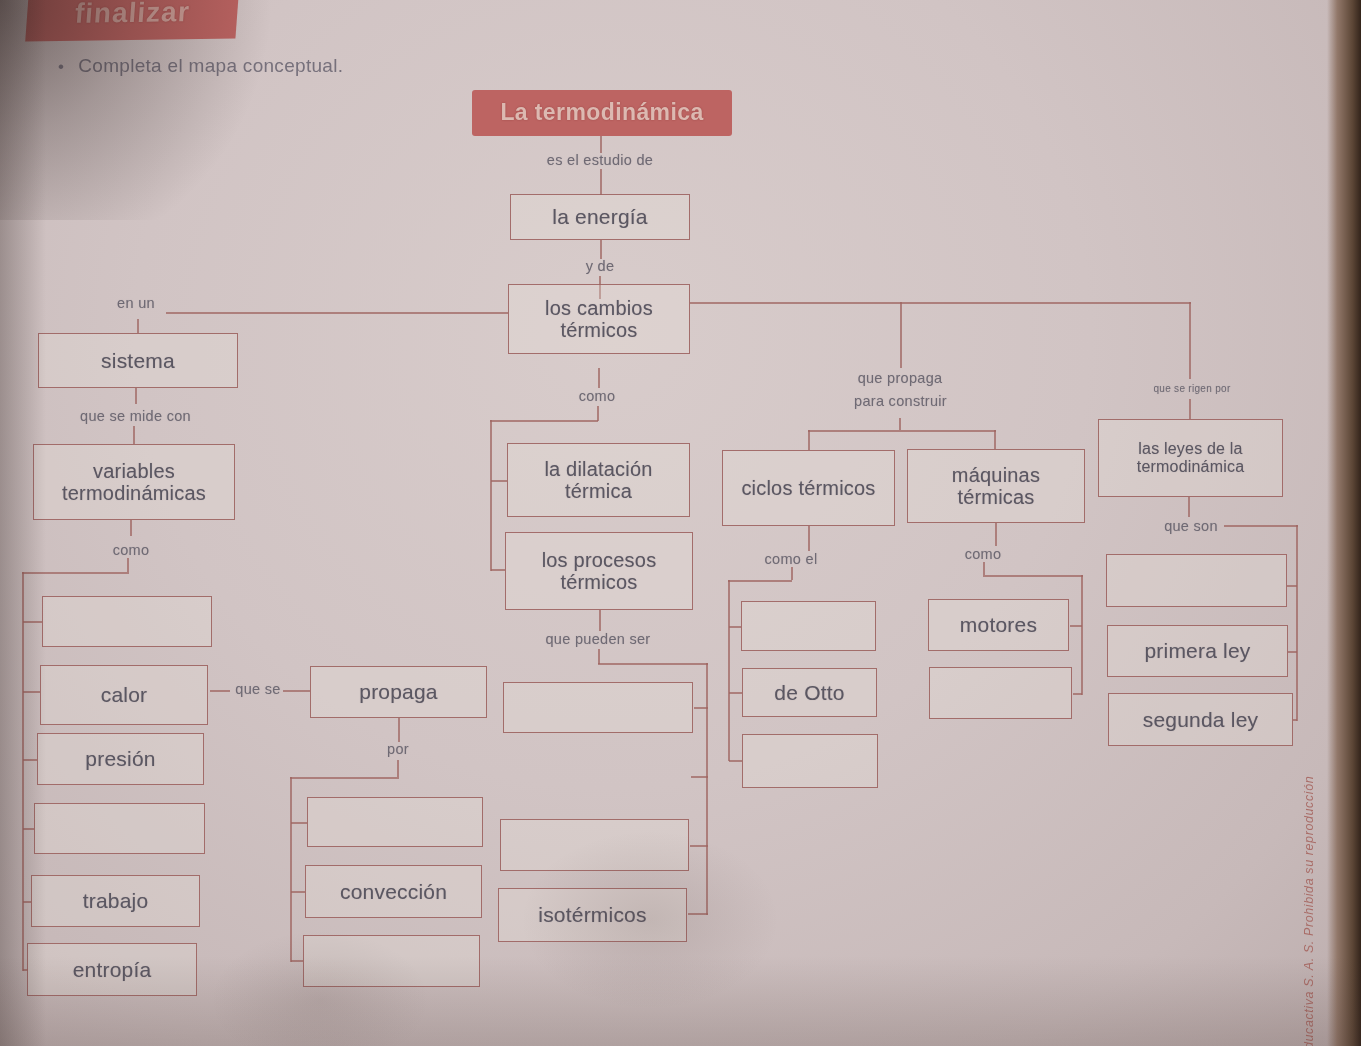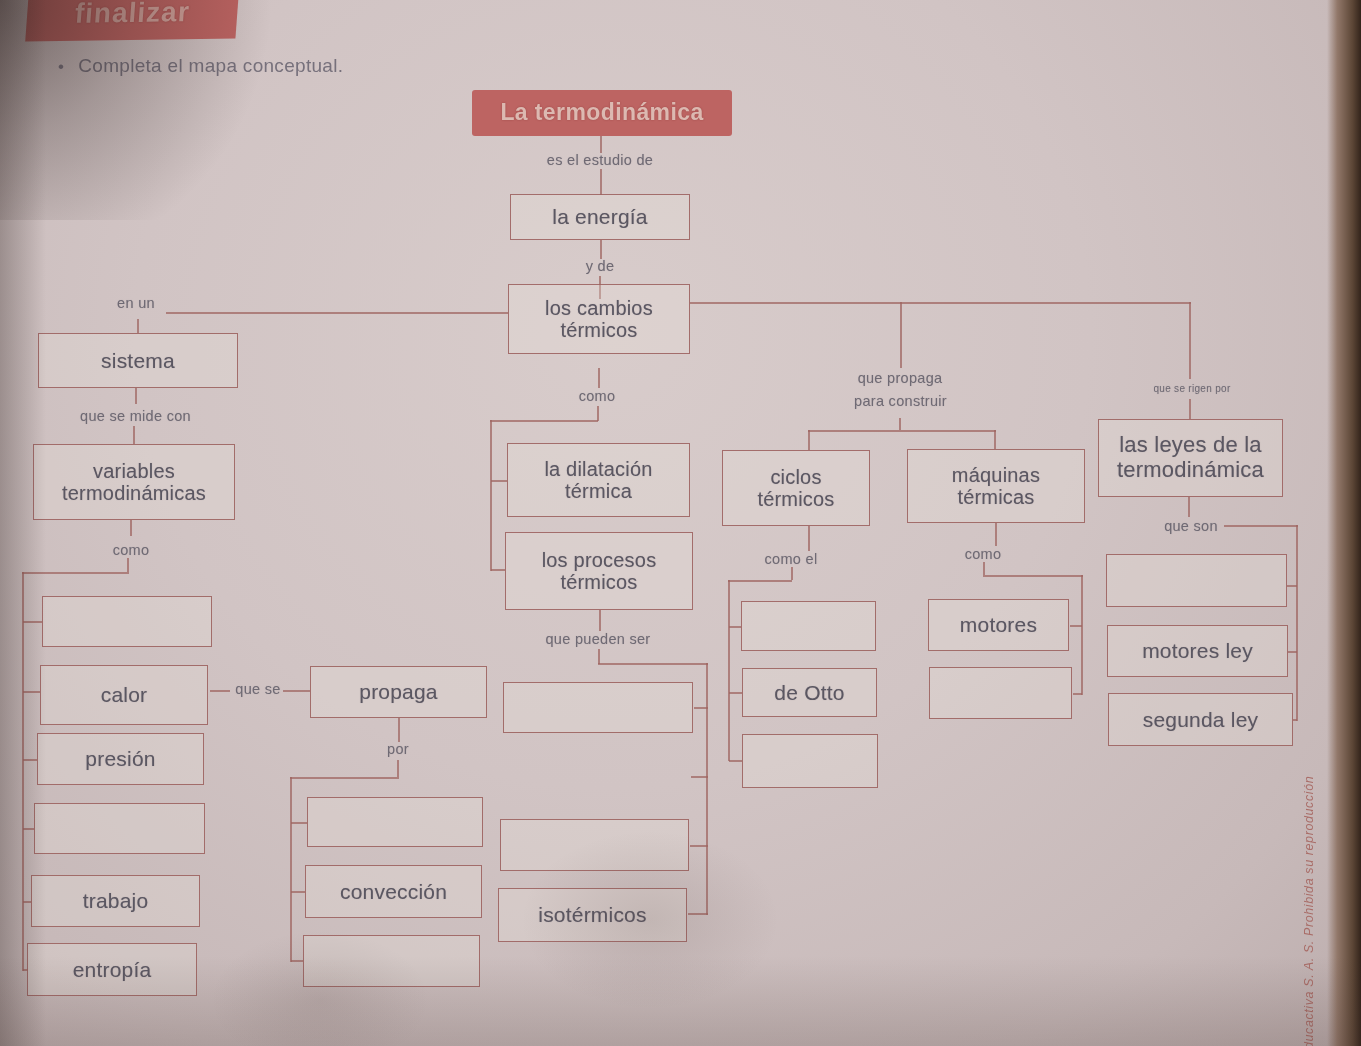--- a/index.html
+++ b/index.html
@@ -205,33 +205,33 @@
   <div class="box" style="left:307px;top:797px;width:176px;height:50px"></div>
   <div class="box" style="left:305px;top:865px;width:177px;height:53px">convección</div>
   <div class="box" style="left:303px;top:935px;width:177px;height:52px"></div>
 
   <div class="box small" style="left:507px;top:443px;width:183px;height:74px">la dilatación térmica</div>
   <div class="box small" style="left:505px;top:532px;width:188px;height:78px">los procesos térmicos</div>
   <div class="box" style="left:503px;top:682px;width:190px;height:51px"></div>
   <div class="box" style="left:500px;top:819px;width:189px;height:52px"></div>
   <div class="box" style="left:498px;top:888px;width:189px;height:54px">isotérmicos</div>
 
-  <div class="box small" style="left:722px;top:450px;width:148px;height:76px">ciclos térmicos</div>
+  <div class="box small" style="left:722px;top:450px;width:173px;height:76px">ciclos térmicos</div>
   <div class="box small" style="left:907px;top:449px;width:178px;height:74px">máquinas térmicas</div>
 
   <div class="box" style="left:741px;top:601px;width:135px;height:50px"></div>
   <div class="box" style="left:742px;top:668px;width:135px;height:49px">de Otto</div>
   <div class="box" style="left:742px;top:734px;width:136px;height:54px"></div>
 
   <div class="box" style="left:928px;top:599px;width:141px;height:52px">motores</div>
   <div class="box" style="left:929px;top:667px;width:143px;height:52px"></div>
 
-  <div class="box small" style="left:1098px;top:419px;width:185px;height:78px;font-size:22px">las leyes de la termodinámica</div>
+  <div class="box small" style="left:1098px;top:419px;width:185px;height:78px;font-size:16px">las leyes de la termodinámica</div>
   <div class="box" style="left:1106px;top:554px;width:181px;height:53px"></div>
-  <div class="box" style="left:1107px;top:625px;width:181px;height:52px">motores ley</div>
+  <div class="box" style="left:1107px;top:625px;width:181px;height:52px">primera ley</div>
   <div class="box" style="left:1108px;top:693px;width:185px;height:53px">segunda ley</div>
 
   <div class="side-text">Educactiva S. A. S. Prohibida su reproducción</div>
   <div class="page-edge"></div>
 
   <div class="shade tl"></div>
   <div class="shade left"></div>
   <div class="shade bottom"></div>
   <div class="shade blob1"></div>
   <div class="shade blob2"></div>

